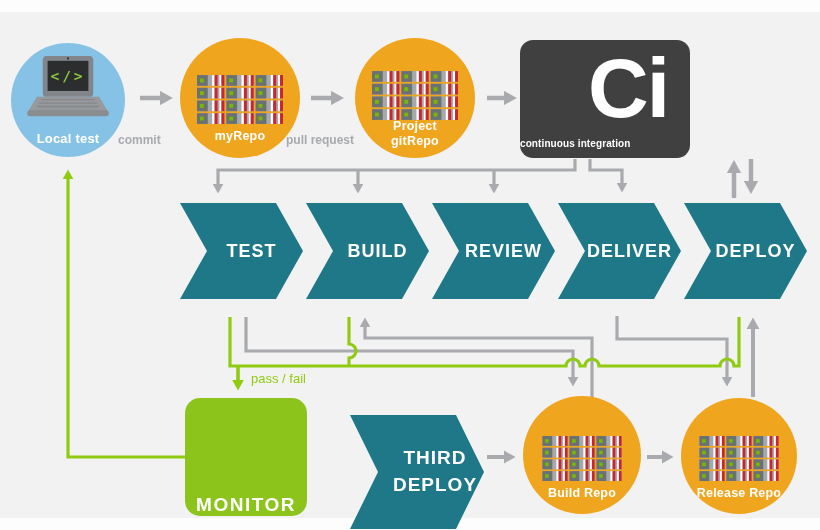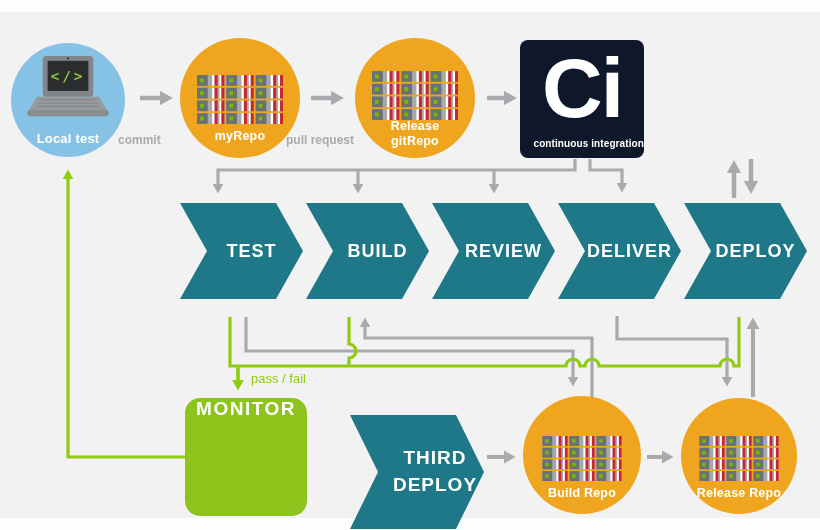--- a/index.html
+++ b/index.html
@@ -17,42 +17,42 @@
     font-size:12.5px;font-weight:600;letter-spacing:.2px;
   }
   .blue-circle{left:11px;top:43px;width:114px;height:114px;background:#85c2e6;}
   .orange-circle{background:#efa51d;}
   .repo-icon{position:absolute;left:50%;transform:translateX(-50%);}
   .flow-label{
     position:absolute;color:#a8aaad;font-size:12px;font-weight:600;
     text-align:left;z-index:2;
   }
   .badge{
-    position:absolute;background:#0f172a;border-radius:8px;color:#fff;z-index:2;
+    position:absolute;background:#404040;border-radius:13px;color:#fff;z-index:2;padding-left:46px;
   }
   .badge-abbr{
     text-align:center;font-size:84px;font-weight:700;line-height:92px;
     margin-top:2px;letter-spacing:-2px;
   }
   .badge-caption{
-    position:absolute;bottom:9px;left:0;right:0;text-align:right;
+    position:absolute;bottom:9px;left:0;right:0;text-align:left;
     font-size:10px;font-weight:600;letter-spacing:.1px;
   }
   .chevron{
     position:absolute;top:203px;width:123px;height:96px;background:#1e7888;
     clip-path:polygon(0 0, calc(100% - 27px) 0, 100% 50%, calc(100% - 27px) 100%, 0 100%, 27px 50%);
     display:flex;align-items:center;justify-content:center;z-index:2;
   }
   .chevron span{
     color:#fff;font-size:18px;font-weight:700;letter-spacing:1px;
     padding-left:20px;white-space:nowrap;
   }
   .monitor-box{
     position:absolute;left:185px;top:398px;width:122px;height:118px;
-    background:#8cc41c;border-radius:15px;display:flex;align-items:flex-start;
+    background:#8cc41c;border-radius:15px;display:flex;align-items:flex-end;
     justify-content:center;z-index:2;
   }
   .monitor-box span{color:#fff;font-size:19px;font-weight:700;letter-spacing:1.5px;}
   .third-party{
     position:absolute;left:350px;top:400px;width:134px;height:114px;background:#1e7888;
     clip-path:polygon(0 0, calc(100% - 28px) 0, 100% 50%, calc(100% - 28px) 100%, 0 100%, 28px 50%);
     display:flex;align-items:center;justify-content:center;z-index:2;margin-top:15px;
   }
   .third-party div{
     color:#fff;font-size:19px;font-weight:700;letter-spacing:1px;
@@ -151,21 +151,21 @@
     <div class="node-label" style="bottom:15px">myRepo</div>
   </div>
 
   <div class="flow-label" style="left:286px;top:133px;width:82px">pull request</div>
 
   <div class="node circle orange-circle" style="left:355px;top:38px;width:120px;height:120px">
     <svg class="repo-icon" style="top:33px" width="86" height="49" viewBox="0 0 88 50">
         <use href="#server-rack"></use>
       </svg>
     <div class="node-label two-line" style="bottom:10px">
-      <div>Release</div>
+      <div>Project</div>
       <div>gitRepo</div>
     </div>
   </div>
 
   <div class="badge" style="left:520px;top:40px;width:124px;height:118px">
     <div class="badge-abbr">Ci</div>
     <div class="badge-caption">continuous integration</div>
   </div>
 
 

